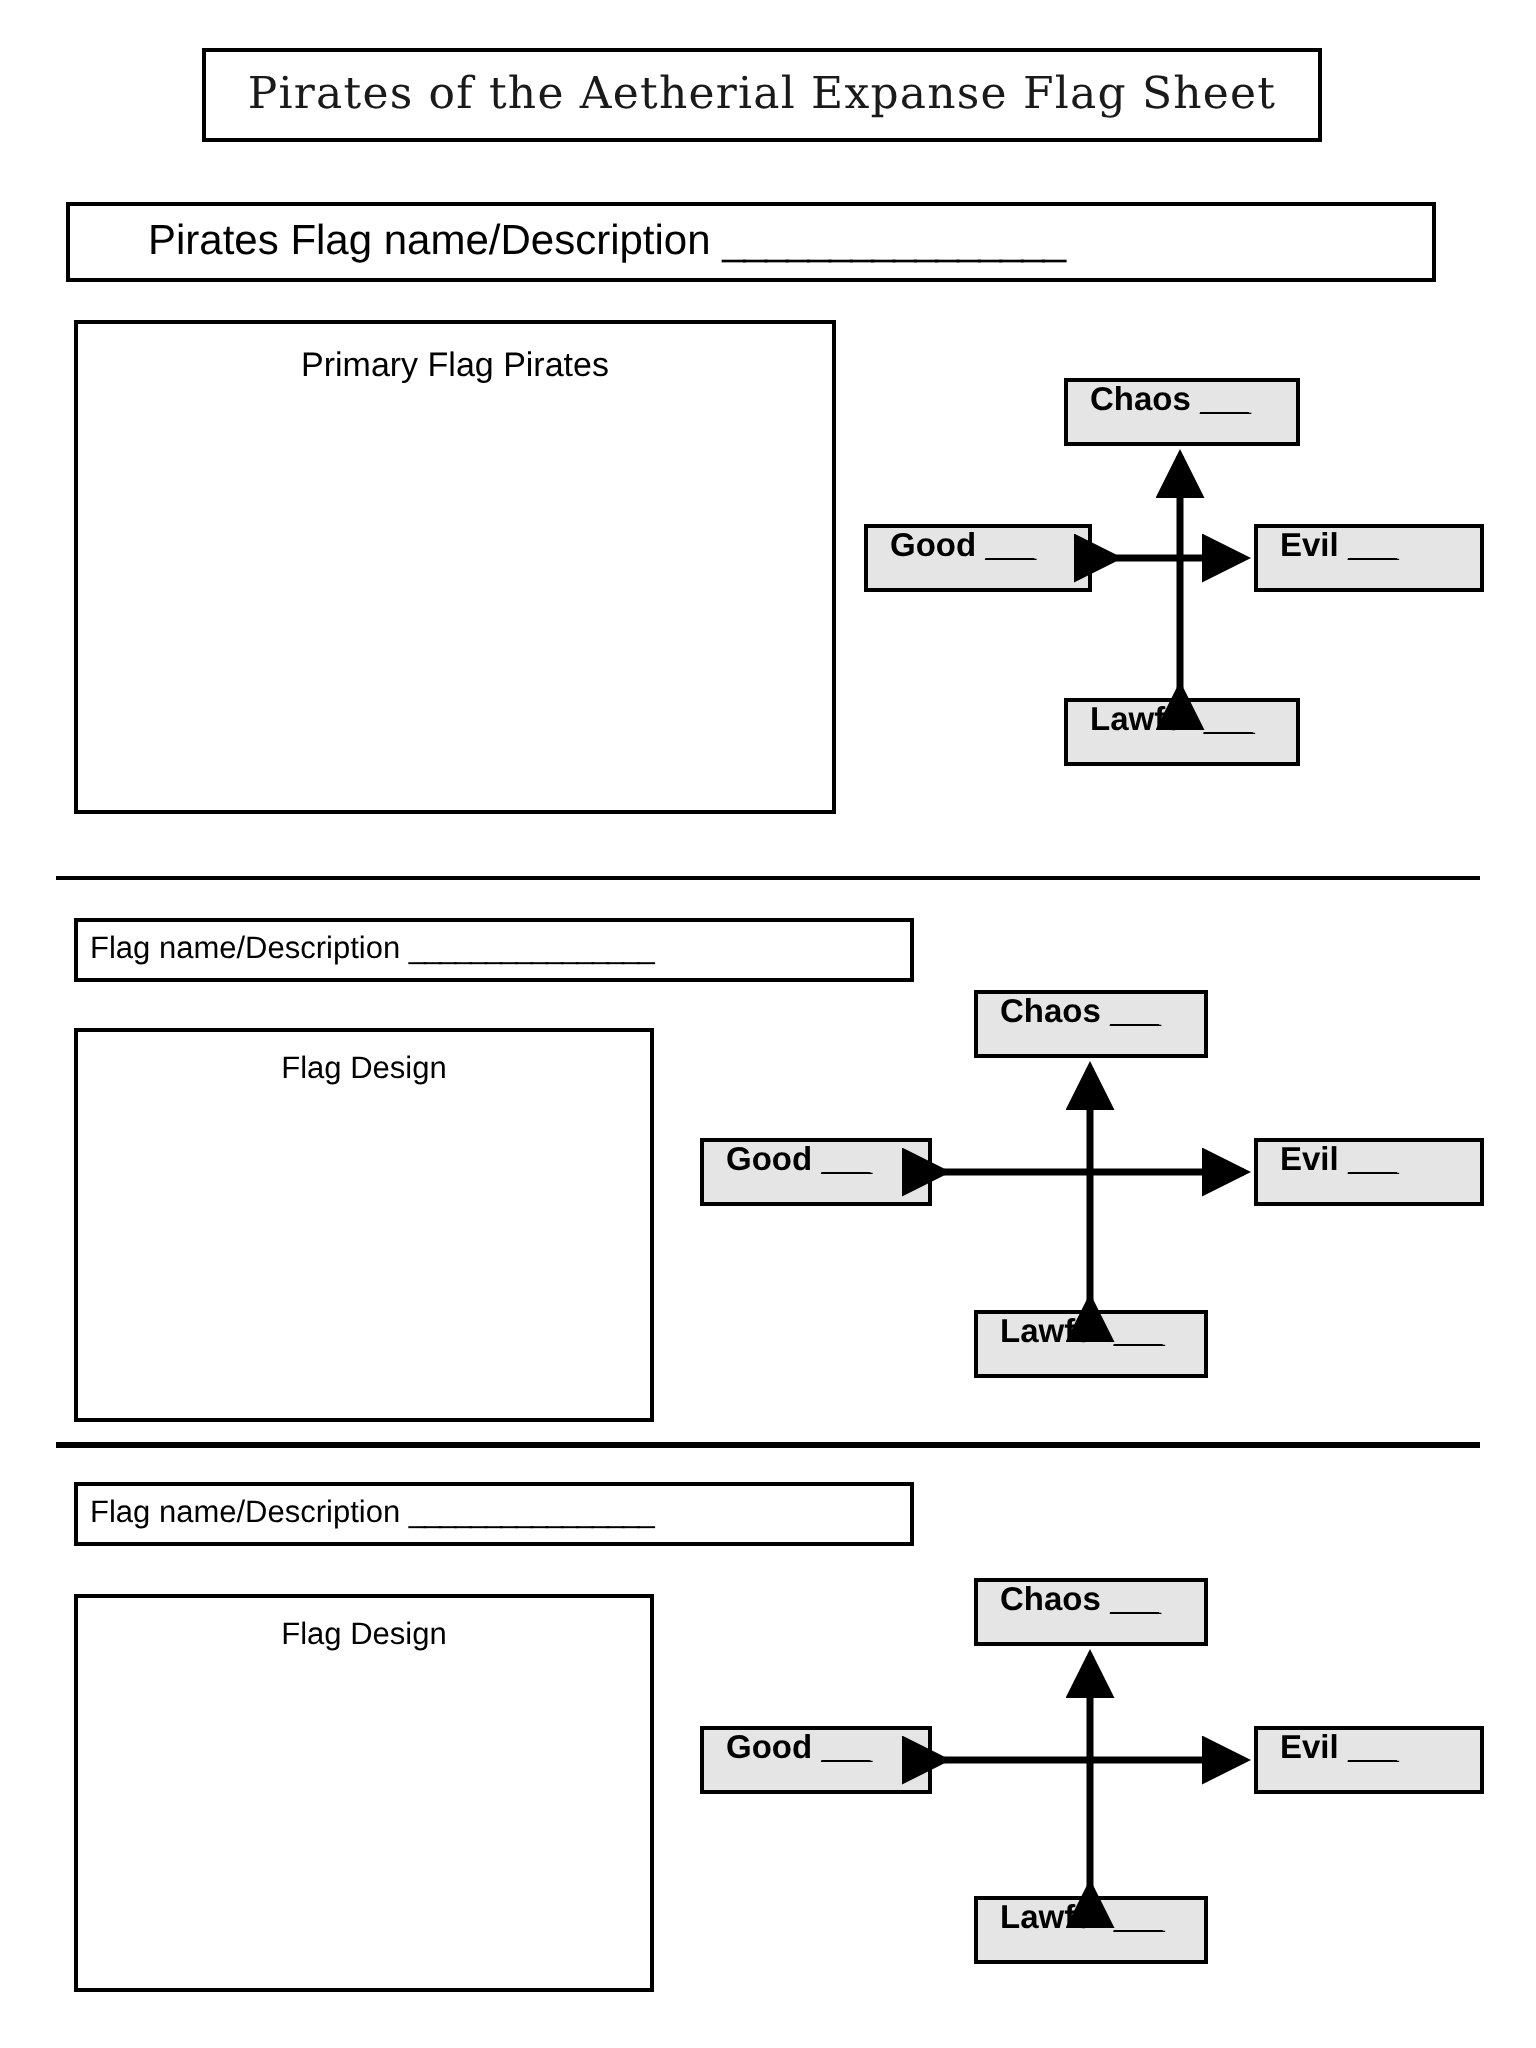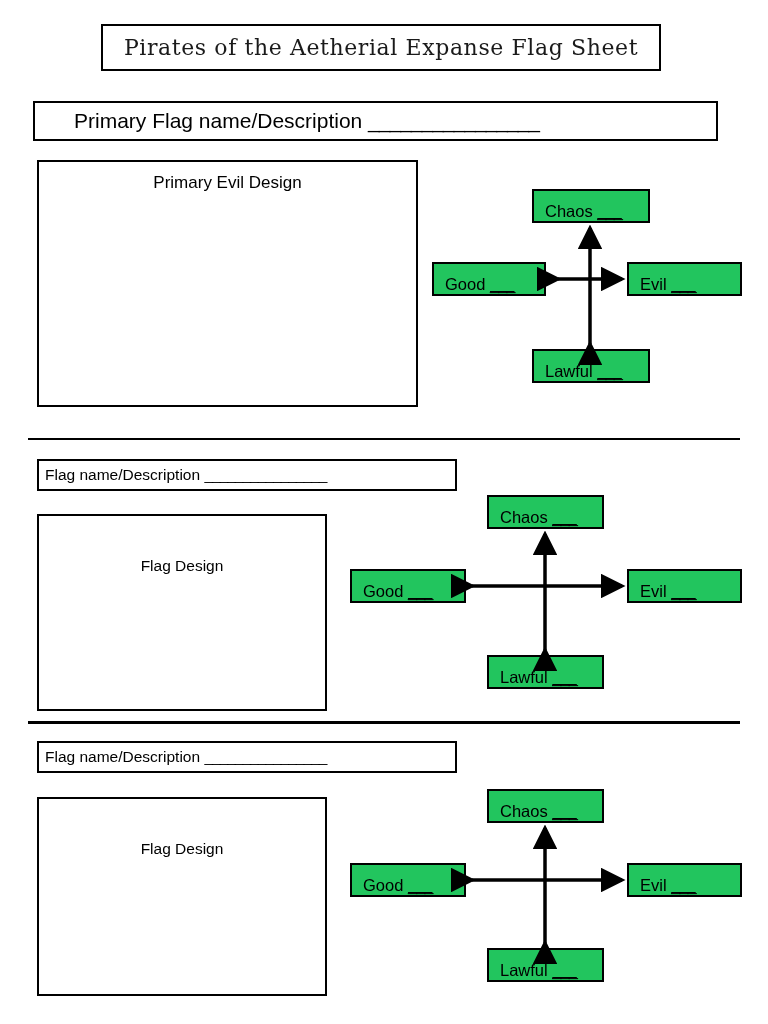--- a/index.html
+++ b/index.html
@@ -101,30 +101,30 @@
     width: 381px;
     height: 247px;
   }
   .design-box.primary .design-label {
     top: 11px;
     font-size: 17px;
   }
   .design-box.secondary .design-label {
     top: 10px;
     font-size: 15.5px;
-    margin-top: 31px;
   }
   .align-box {
     position: absolute;
     border: 2px solid #000;
     box-sizing: border-box;
-    background: #22c55e;
+    background: #e5e5e5;
     display: flex;
-    align-items: flex-end;
-    white-space: nowrap;
+    align-items: flex-start;
+    white-space: nowrap;
+    font-weight: bold;
   }
   .align-label {
     padding-left: 11px;
     font-size: 16.5px;
   }
   .align-label .blank {
     text-decoration: underline;
     letter-spacing: -1px;
   }
   .arrow-svg {
@@ -141,25 +141,25 @@
 </head>
 <body>
 
 <div class="page">
 
   <div class="title-box">
     <span class="title-text">Pirates of the Aetherial Expanse Flag Sheet</span>
   </div>
 
   <div class="namebar primary">
-    <span class="namebar-label"><span>Primary Flag name/Description</span>&nbsp;<span class="blank">________________</span></span>
+    <span class="namebar-label"><span>Pirates Flag name/Description</span>&nbsp;<span class="blank">________________</span></span>
   </div>
 
   <div class="design-box primary">
-    <span class="design-label">Primary Evil Design</span>
+    <span class="design-label">Primary Flag Pirates</span>
   </div>
 
   <div class="align-box" style="left:532px; top:189px; width:118px; height:34px;">
     <span class="align-label"><span>Chaos</span>&nbsp;<span class="blank">___</span></span>
   </div>
   <div class="align-box" style="left:432px; top:262px; width:114px; height:34px;">
     <span class="align-label"><span>Good</span>&nbsp;<span class="blank">___</span></span>
   </div>
   <div class="align-box" style="left:627px; top:262px; width:115px; height:34px;">
     <span class="align-label"><span>Evil</span>&nbsp;<span class="blank">___</span></span>

